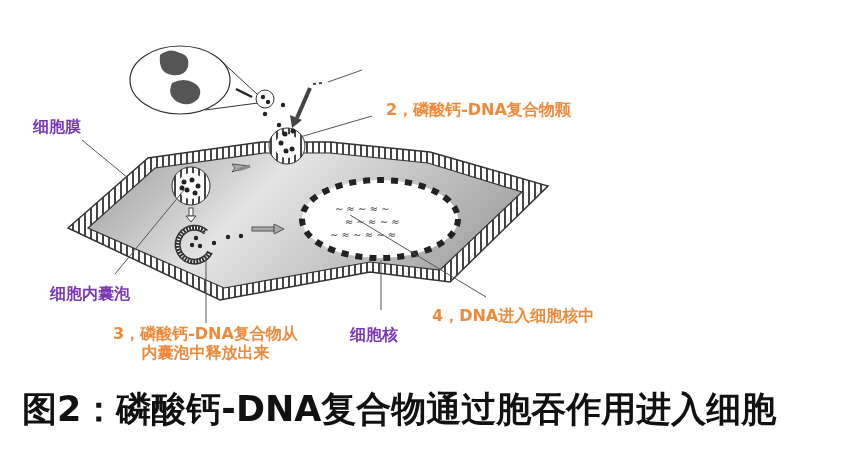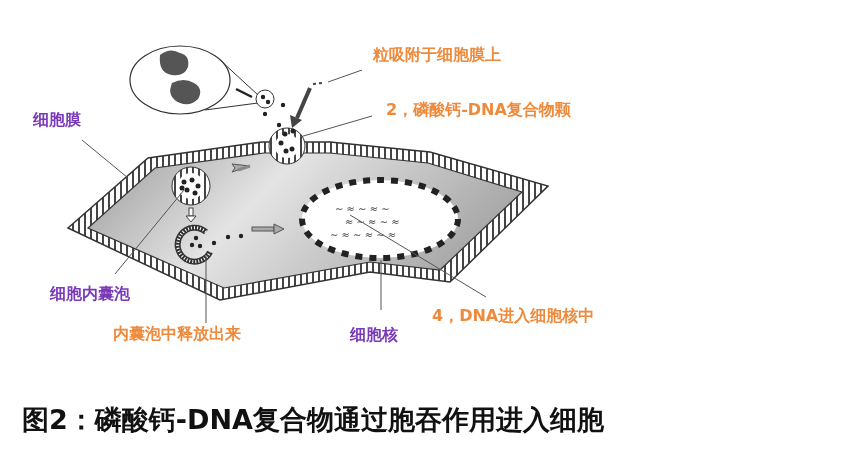--- a/index.html
+++ b/index.html
@@ -4,21 +4,21 @@
 <style>
   html, body { margin: 0; padding: 0; background: #ffffff; }
   body { width: 857px; height: 459px; position: relative; overflow: hidden; font-family: "DejaVu Sans", sans-serif; }
   .canvas { position: absolute; left: 0; top: 0; width: 857px; height: 459px; }
   .lbl { position: absolute; font-weight: bold; white-space: nowrap; line-height: 1.2; font-family: "DejaVu Sans", sans-serif; }
   .orange { color: #EE8A3C; }
   .purple { color: #7A3AB8; }
   .red { color: #D01818; }
   .step { font-size: 16px; text-align: center; }
   .term { font-size: 16px; }
-  .caption { position: absolute; left: 22px; top: 402px; font-size: 27px; font-weight: bold; color: #111; white-space: nowrap; font-family: "DejaVu Sans", sans-serif; }
+  .caption { position: absolute; left: 22px; top: 386px; font-size: 35px; font-weight: bold; color: #111; white-space: nowrap; font-family: "DejaVu Sans", sans-serif; }
 </style>
 </head>
 <body>
 
 <svg class="canvas" viewBox="0 0 857 459" xmlns="http://www.w3.org/2000/svg">
   <defs>
     <linearGradient id="cyto" x1="0" y1="0" x2="1" y2="0.3">
       <stop offset="0" stop-color="#9a9a9a"></stop>
       <stop offset="0.45" stop-color="#e4e4e4"></stop>
       <stop offset="1" stop-color="#a8a8a8"></stop>
@@ -115,32 +115,32 @@
     <line x1="115" y1="274" x2="184" y2="190"></line>
     <line x1="206" y1="256" x2="206" y2="323"></line>
     <line x1="381" y1="260" x2="381" y2="310"></line>
     <line x1="350" y1="215" x2="486" y2="297"></line>
     <line x1="328" y1="82" x2="362" y2="70"></line>
     <line x1="300" y1="137" x2="372" y2="116"></line>
   </g>
 </svg>
 
 <div class="lbl orange step" style="left:373px; top:45px;">
-  <div>粒吸附于细胞膜上</div>
 </div>
 
 <div class="lbl orange step" style="left:386px; top:100px;">
   <div>2，磷酸钙-DNA复合物颗</div>
 </div>
 
 <div class="lbl orange step" style="left:113px; top:324px;">
+  <div>3，磷酸钙-DNA复合物从</div>
   <div>内囊泡中释放出来</div>
 </div>
 
 <div class="lbl orange step" style="left:432px; top:306px;">
   <div>4，DNA进入细胞核中</div>
 </div>
 
-<div class="lbl purple term" style="left:33px; top:110px;">细胞膜</div>
+<div class="lbl purple term" style="left:33px; top:117px;">细胞膜</div>
 <div class="lbl purple term" style="left:50px; top:284px;">细胞内囊泡</div>
 <div class="lbl purple term" style="left:350px; top:325px;">细胞核</div>
 
 <div class="caption">图2：磷酸钙-DNA复合物通过胞吞作用进入细胞</div>
 
 </body></html>

